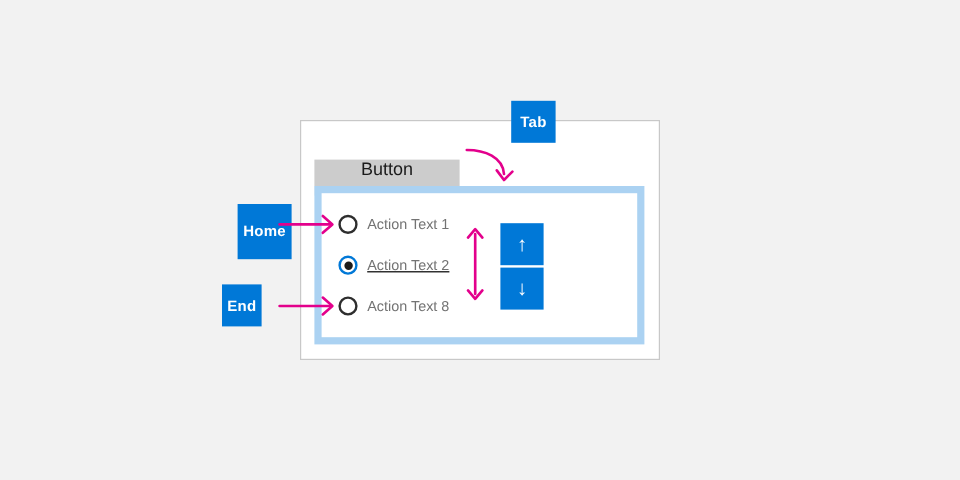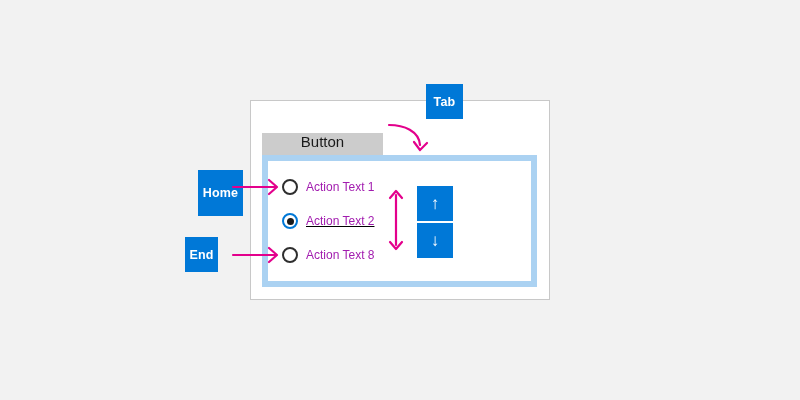--- a/index.html
+++ b/index.html
@@ -49,21 +49,21 @@
   .radio-row-2{top:213px;text-decoration:underline;}
   .radio-row-3{top:247px;}
   .radio{
     width:16px;height:16px;border-radius:50%;
     border:2px solid #2e2e2e;background:#ffffff;box-sizing:border-box;
     display:inline-flex;align-items:center;justify-content:center;flex:0 0 auto;
   }
   .radio .dot{width:7px;height:7px;border-radius:50%;background:transparent;}
   .radio-row.selected .radio{border-color:var(--blue);}
   .radio-row.selected .radio .dot{background:#1b1b1b;}
-  .radio-label{font-size:12px;color:#a21caf;white-space:nowrap;}
+  .radio-label{font-size:12px;color:#737373;white-space:nowrap;}
 
   .spin-btn{
     position:absolute;left:417px;width:36px;height:35px;
     background:var(--blue);color:#ffffff;
     display:flex;align-items:center;justify-content:center;
     font-size:17px;line-height:1;
   }
   .spin-up{top:186px;}
   .spin-down{top:223px;}
 

